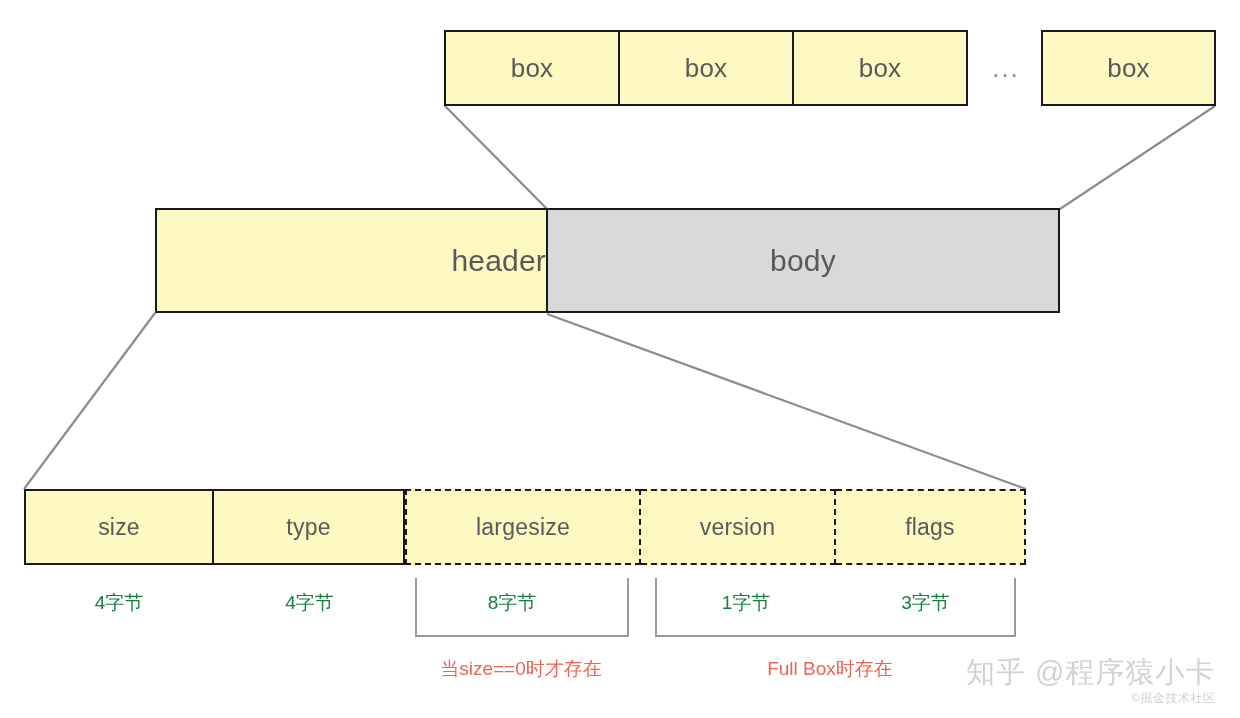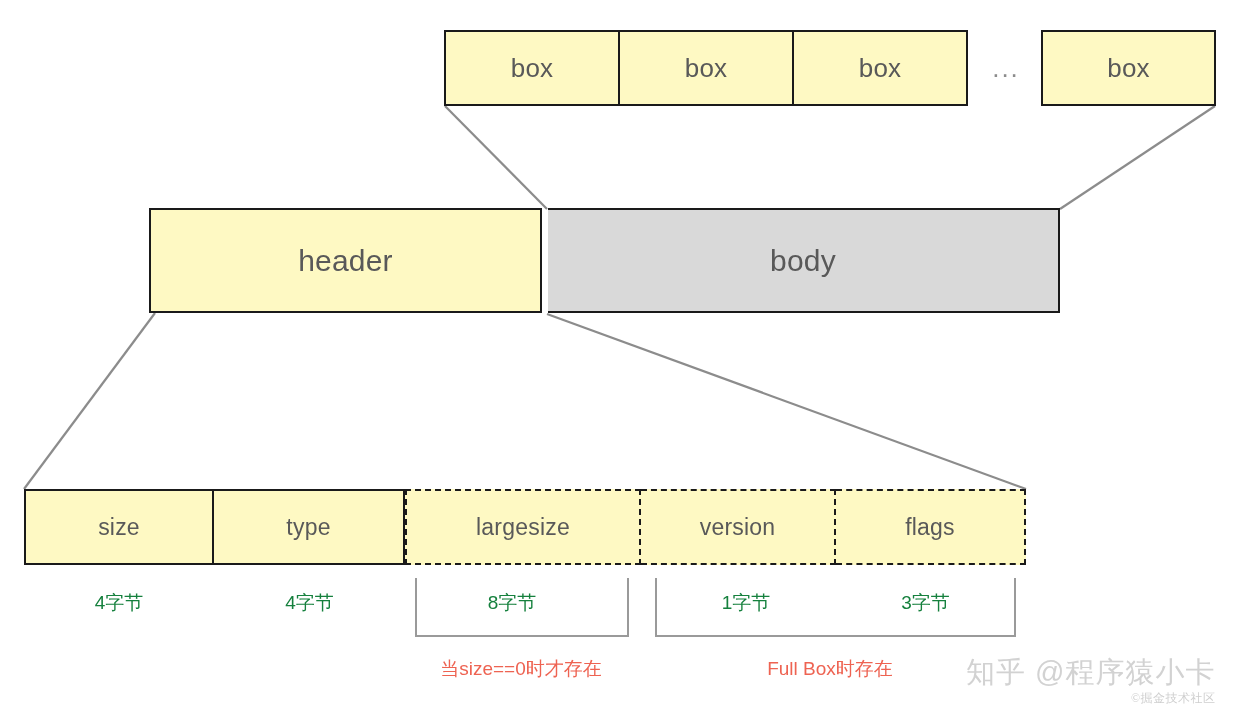--- a/index.html
+++ b/index.html
@@ -129,21 +129,21 @@
   <div class="cell solid solid-noleft boxrow-cell" style="left:794px; top:30px; width:174px;">
     <span>box</span>
   </div>
   <div class="ellipsis" style="left:985px; top:52px; width:42px; height:32px;">
     <span>...</span>
   </div>
   <div class="cell solid boxrow-cell" style="left:1041px; top:30px; width:175px;">
     <span>box</span>
   </div>
 
-  <div class="cell solid hdrow-cell" style="left:149px; top:208px; width:393px;">
+  <div class="cell solid hdrow-cell" style="left:155px; top:208px; width:393px;justify-content:flex-end;">
     <span>header</span>
   </div>
   <div class="cell solid fieldrow-cell" style="left:24px; top:489px; width:190px;">
     <span>size</span>
   </div>
 
   <div class="cell solid solid-noleft hdrow-cell shaded" style="left:548px; top:208px; width:512px;">
     <span>body</span>
   </div>
   <div class="cell solid solid-noleft fieldrow-cell" style="left:214px; top:489px; width:191px;">

